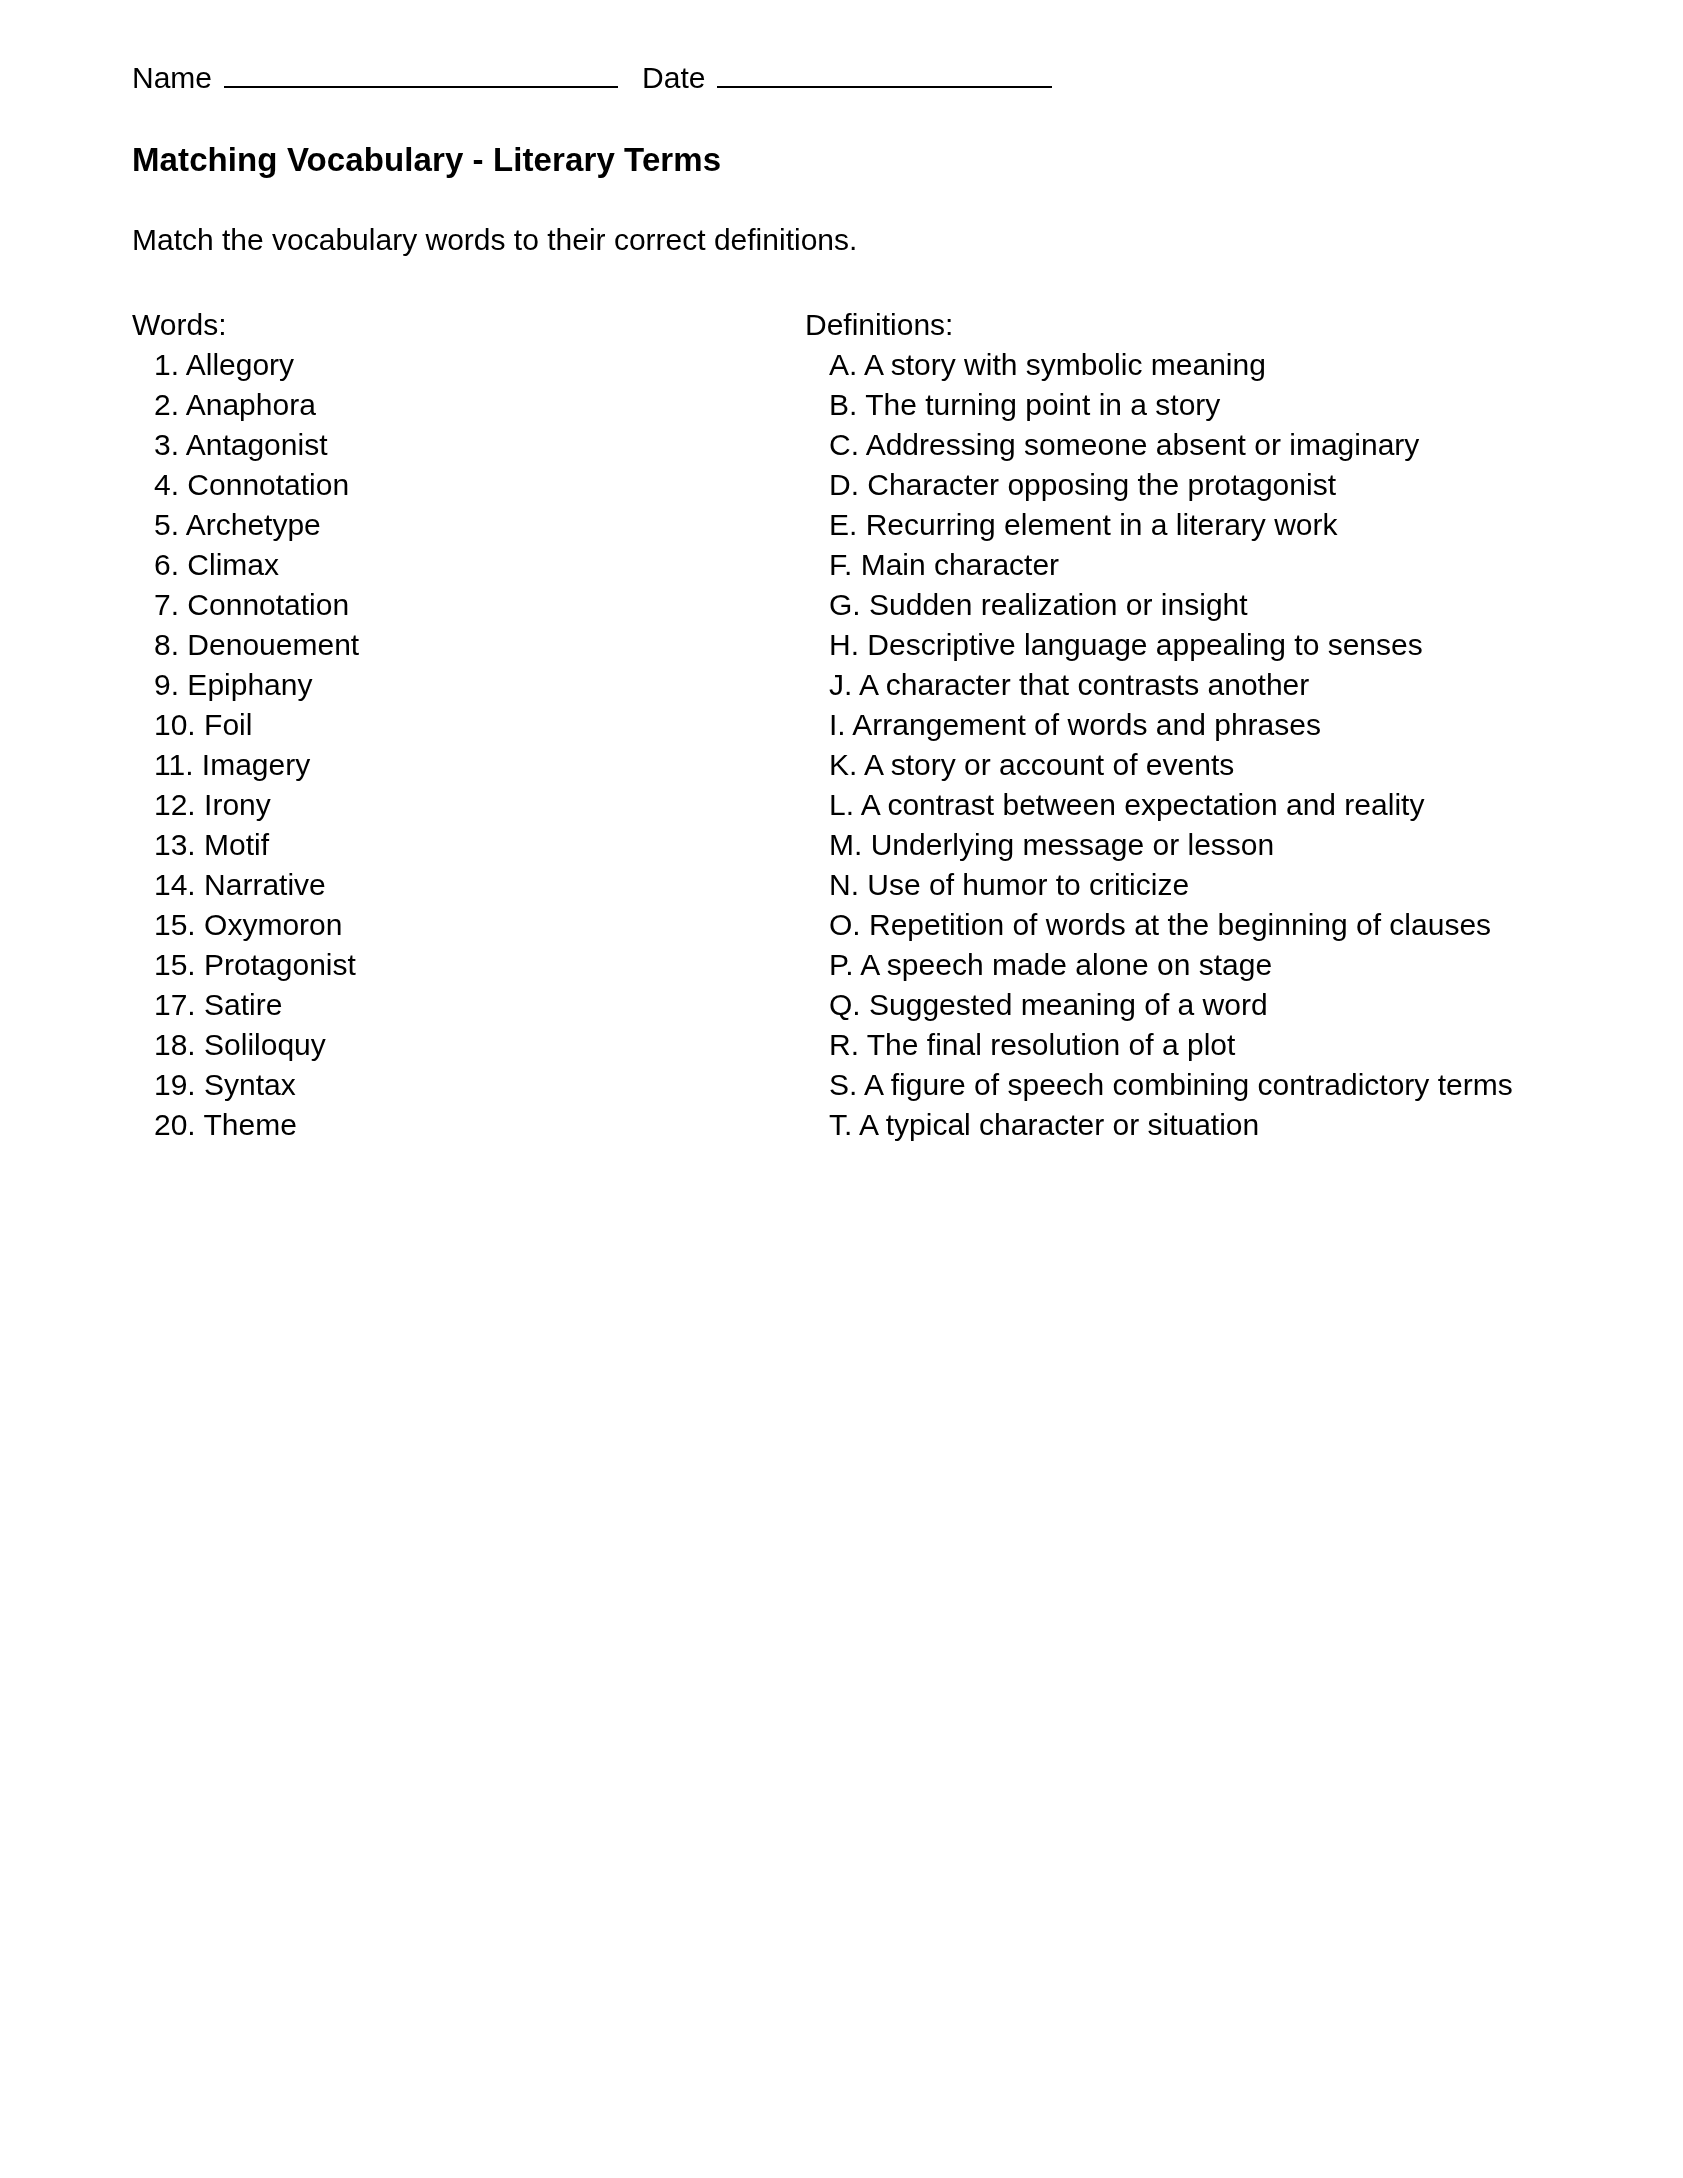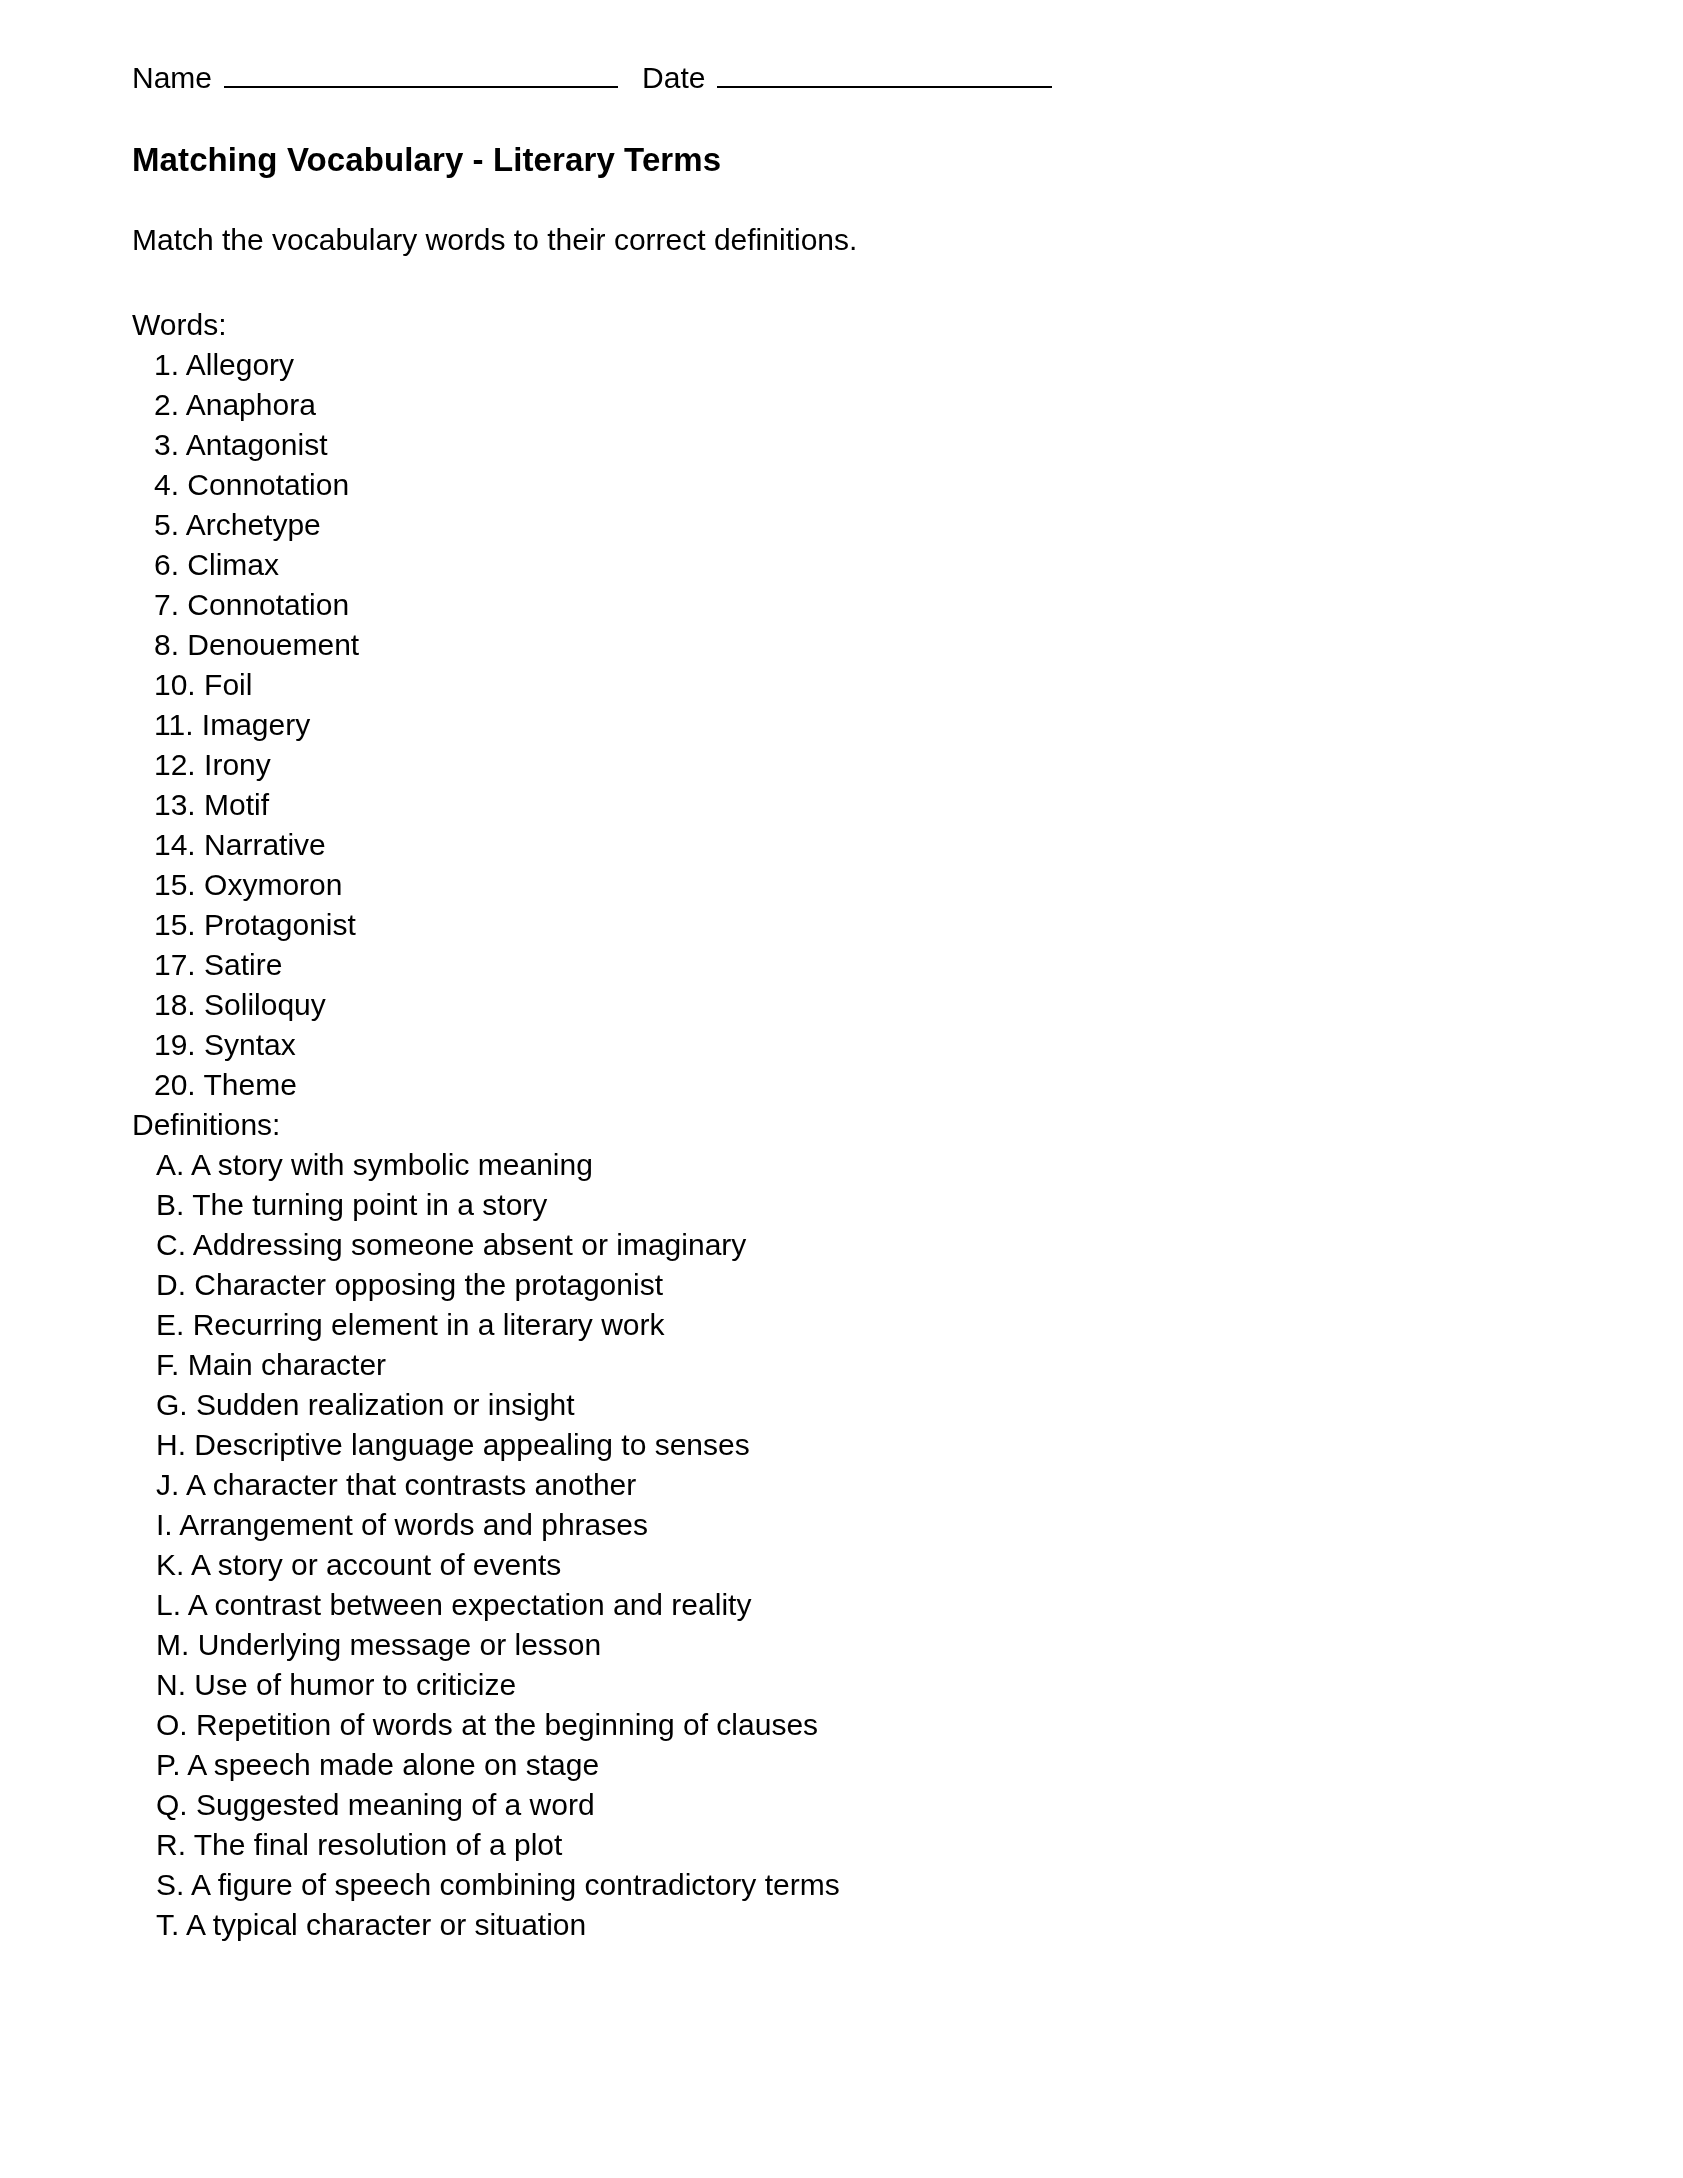--- a/index.html
+++ b/index.html
@@ -64,21 +64,20 @@
     margin-top: 44px;
     font-size: 30px;
     line-height: 34px;
   }
 
   
   .columns {
     margin-top: 48px;
     display: flex;
     align-items: flex-start;
-    flex-direction: column;
   }
   .col-words { width: 673px; flex: 0 0 673px; }
   .col-defs  { flex: 1 1 auto; }
 
   .col-heading {
     font-size: 30px;
     line-height: 40px;
     margin: 0 0 0 0;
   }
   .item-list {
@@ -121,20 +120,21 @@
         <div class="col-heading">Words:</div>
         <ul class="item-list" id="words-list">
             <li><span class="marker">1.</span><span class="item-text"> Allegory</span></li>
             <li><span class="marker">2.</span><span class="item-text"> Anaphora</span></li>
             <li><span class="marker">3.</span><span class="item-text"> Antagonist</span></li>
             <li><span class="marker">4.</span><span class="item-text"> Connotation</span></li>
             <li><span class="marker">5.</span><span class="item-text"> Archetype</span></li>
             <li><span class="marker">6.</span><span class="item-text"> Climax</span></li>
             <li><span class="marker">7.</span><span class="item-text"> Connotation</span></li>
             <li><span class="marker">8.</span><span class="item-text"> Denouement</span></li>
+            <li><span class="marker">9.</span><span class="item-text"> Epiphany</span></li>
             <li><span class="marker">10.</span><span class="item-text"> Foil</span></li>
             <li><span class="marker">11.</span><span class="item-text"> Imagery</span></li>
             <li><span class="marker">12.</span><span class="item-text"> Irony</span></li>
             <li><span class="marker">13.</span><span class="item-text"> Motif</span></li>
             <li><span class="marker">14.</span><span class="item-text"> Narrative</span></li>
             <li><span class="marker">15.</span><span class="item-text"> Oxymoron</span></li>
             <li><span class="marker">15.</span><span class="item-text"> Protagonist</span></li>
             <li><span class="marker">17.</span><span class="item-text"> Satire</span></li>
             <li><span class="marker">18.</span><span class="item-text"> Soliloquy</span></li>
             <li><span class="marker">19.</span><span class="item-text"> Syntax</span></li>

